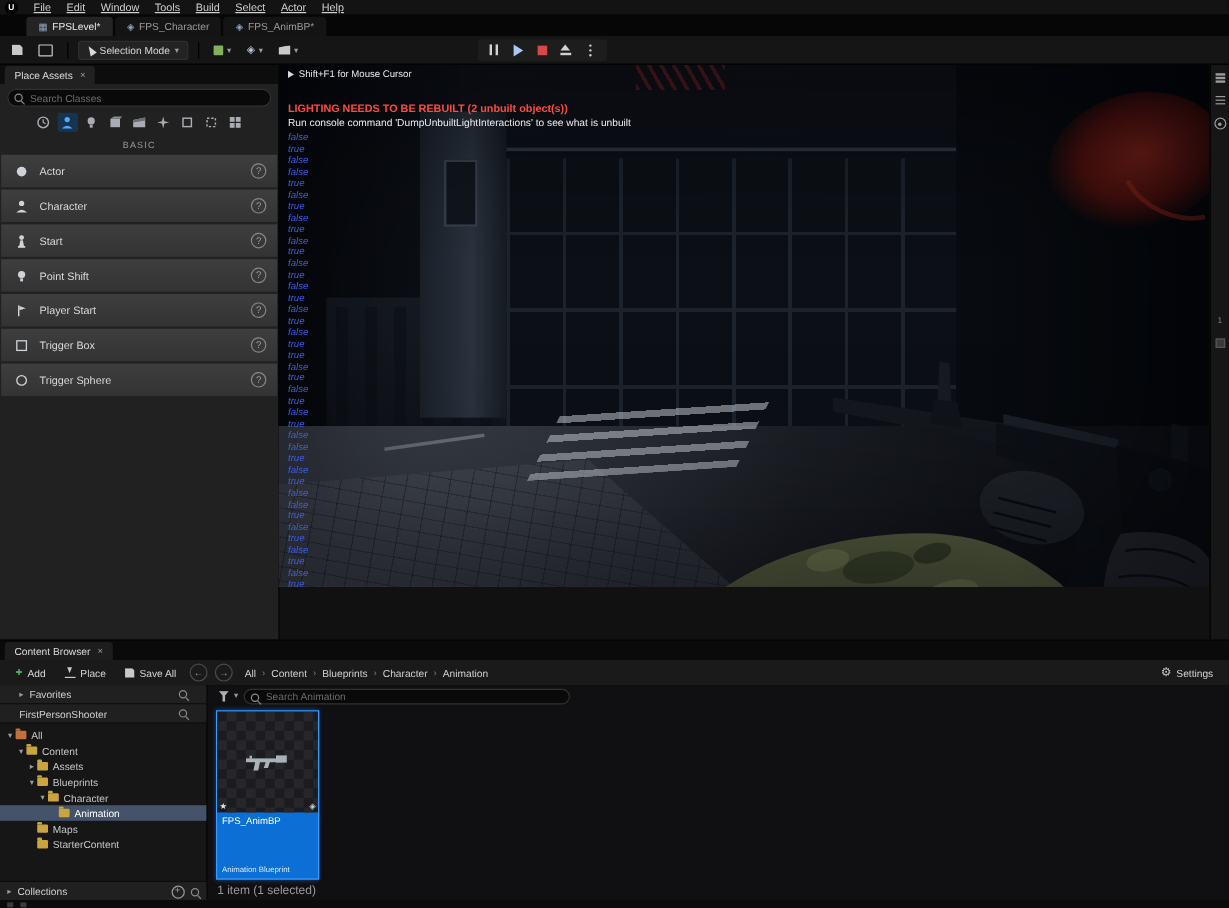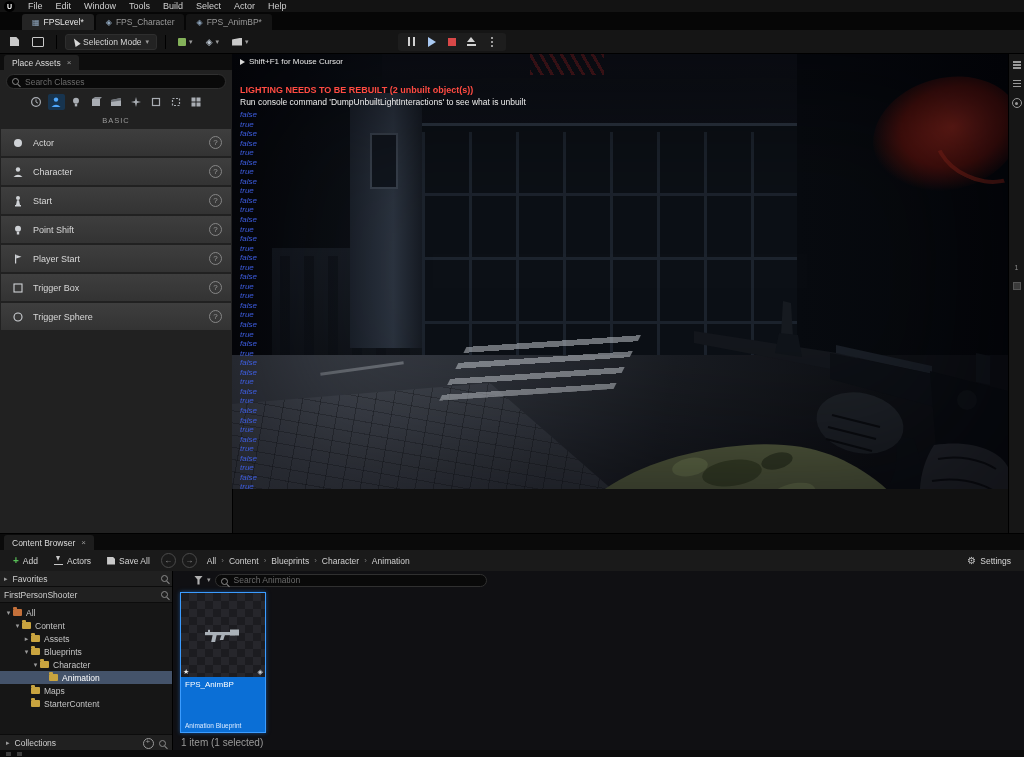--- a/index.html
+++ b/index.html
@@ -121,34 +121,34 @@
   .i-import{position:relative;width:9px;height:9px;}
   .i-import::before{content:"";position:absolute;left:2px;top:0;border-left:2.5px solid transparent;border-right:2.5px solid transparent;border-top:5px solid #c9c9c9;}
   .i-import::after{content:"";position:absolute;left:0;bottom:0;width:9px;height:1.5px;background:#c9c9c9;}
   .circ{width:13px;height:13px;border:1px solid #4a4a4a;border-radius:50%;display:flex;align-items:center;justify-content:center;font-size:8px;color:#9a9a9a;}
   .crumbs{display:flex;align-items:center;gap:5px;margin-left:4px;font-size:8.5px;color:#d0d0d0;}
   .crumb-sep{color:#777;font-size:8px;}
   .cb-spacer{flex:1;}
   .gear{font-size:10px;color:#c0c0c0;}
   .cb-body{position:absolute;left:0;top:37px;right:0;bottom:0;display:flex;}
   .cb-left{width:172px;background:#161616;border-right:1px solid #000;position:relative;}
-  .cb-sec{height:15px;display:flex;align-items:center;gap:5px;padding:0 4px;background:#202020;border-bottom:1px solid #0c0c0c;font-size:8.5px;color:#cfcfcf;}
+  .cb-sec{height:15px;display:flex;align-items:center;gap:5px;padding:0 16px;background:#202020;border-bottom:1px solid #0c0c0c;font-size:8.5px;color:#cfcfcf;}
   .cb-sec .grow{flex:1;}
   .chev{font-size:7px;color:#9a9a9a;}
   .tree{padding-top:3px;}
   .tree-row{height:13px;display:flex;align-items:center;font-size:8.5px;color:#c6c6c6;white-space:nowrap;}
   .tree-row.selected{background:#44536a;color:#fff;}
   .tree-chev{width:9px;font-size:7px;color:#9a9a9a;text-align:center;flex:none;}
   .folder{width:9px;height:7px;border-radius:1px;position:relative;margin-right:4px;flex:none;}
   .folder::before{content:"";position:absolute;top:-2px;left:0;width:4px;height:2px;background:inherit;border-radius:1px 1px 0 0;}
   .cb-collections{position:absolute;left:0;right:0;bottom:0;height:16px;display:flex;align-items:center;gap:5px;padding:0 6px;background:#202020;border-top:1px solid #0c0c0c;font-size:8.5px;color:#cfcfcf;}
   .i-plus-circle{width:9px;height:9px;border:1px solid #9a9a9a;border-radius:50%;position:relative;}
   .i-plus-circle::before{content:"+";position:absolute;left:1.6px;top:-1.6px;font-size:8px;color:#9a9a9a;}
   .cb-right{flex:1;position:relative;background:#101013;}
-  .cb-filter-row{height:18px;display:flex;align-items:center;gap:4px;padding:0 21px;}
+  .cb-filter-row{height:18px;display:flex;align-items:center;gap:4px;padding:0 9px;}
   .funnel{width:9px;height:9px;background:#b0b0b0;clip-path:polygon(0 0,100% 0,62% 45%,62% 100%,38% 100%,38% 45%);}
   .search-wrap.big{width:272px;}
   .search-wrap.big input{height:13px;border-radius:7px;}
   .asset-tile{position:absolute;left:7px;top:21px;width:84px;height:139px;border:1px solid #3b9cff;box-shadow:0 0 4px rgba(40,140,255,.5);background:#0b6fd6;}
   .thumb{position:relative;width:84px;height:84px;background-color:#1c1c20;background-image:
     linear-gradient(45deg,#26262b 25%,transparent 25%,transparent 75%,#26262b 75%),
     linear-gradient(45deg,#26262b 25%,transparent 25%,transparent 75%,#26262b 75%);
     background-size:16px 16px;background-position:0 0,8px 8px;display:flex;align-items:center;justify-content:center;}
   .thumb .star{position:absolute;left:2px;bottom:1px;font-size:7px;color:#e8e8e8;}
   .thumb .classicon{position:absolute;right:2px;bottom:1px;font-size:7px;color:#cfd4da;}
@@ -161,21 +161,21 @@
   .bottom-strip{position:absolute;left:0;top:750px;width:1024px;height:7px;background:#0b0b0b;display:flex;align-items:center;gap:6px;padding-left:6px;box-sizing:border-box;}
   .bs-ico{width:5px;height:4px;background:#3c3c3c;}
 </style>
 </head>
 <body>
 
 <div class="window">
 
   <div class="menubar">
     <div class="ue-logo">U</div>
-    <div class="menu-items" id="menu-items" style="display:flex;gap:13px;">
+    <div class="menu-items" id="menu-items" style="display:flex;gap:13px;text-decoration:underline;">
         <span class="menu-item">File</span>
         <span class="menu-item">Edit</span>
         <span class="menu-item">Window</span>
         <span class="menu-item">Tools</span>
         <span class="menu-item">Build</span>
         <span class="menu-item">Select</span>
         <span class="menu-item">Actor</span>
         <span class="menu-item">Help</span>
       </div>
   </div>
@@ -483,21 +483,21 @@
         <span class="x">×</span>
       </div>
     </div>
     <div class="cb-toolbar">
       <span class="cb-btn">
           <span class="plus">+</span>
           <span>Add</span>
         </span>
       <span class="cb-btn">
           <span class="i-import"></span>
-          <span>Actors</span>
+          <span>Place</span>
         </span>
       <span class="cb-btn">
           <span class="i-floppy sm"></span>
           <span>Save All</span>
         </span>
       <span class="circ">←</span>
       <span class="circ">→</span>
       <div class="crumbs" id="crumbs">
           <span class="crumb">All</span>
           <span class="crumb-sep">›</span>

